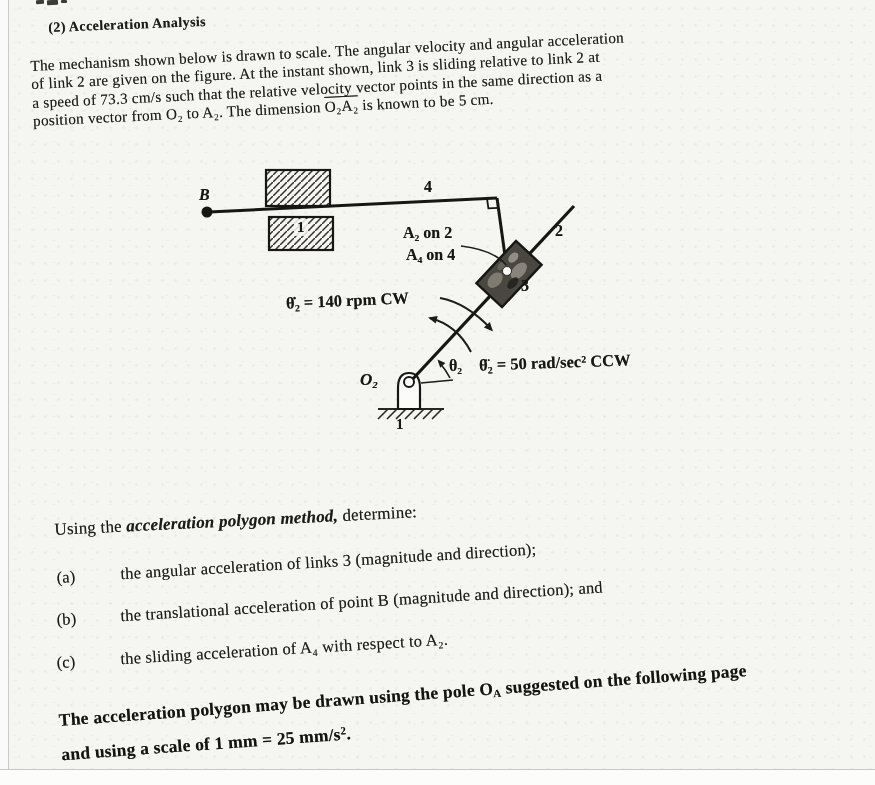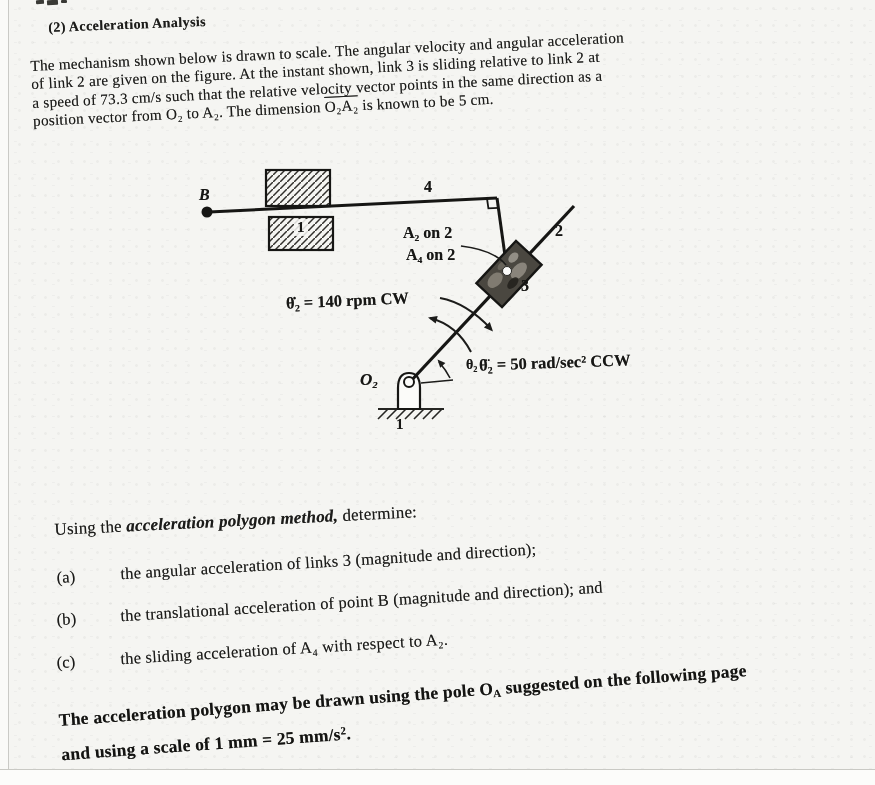--- a/index.html
+++ b/index.html
@@ -139,23 +139,23 @@
       <path d="M 461,246 Q 494,250 506,265" fill="none" stroke="#1c1c1a" stroke-width="1.6"></path>
     </svg>
 
     <div class="dlabel txt it" style="left:199px;top:186px;font-size:16px;">B</div>
     <div class="dlabel txt" style="left:424px;top:178px;font-size:16px;">4</div>
     <div class="dlabel txt" style="left:555px;top:222px;font-size:16px;">2</div>
     <div class="dlabel txt" style="left:521px;top:277px;font-size:16px;">3</div>
     <div class="dlabel txt" style="left:294px;top:219px;font-size:15px;background:rgba(247,247,245,0.85);padding:0 3px;">1</div>
     <div class="dlabel txt" style="left:396px;top:416px;font-size:15px;">1</div>
     <div class="dlabel txt" style="left:403px;top:224px;font-size:16px;">A₂ on 2</div>
-    <div class="dlabel txt" style="left:406px;top:246px;font-size:16px;">A₄ on 2</div>
+    <div class="dlabel txt" style="left:406px;top:246px;font-size:16px;">A₄ on 4</div>
     <div class="dlabel txt it" style="left:360px;top:370px;font-size:17px;font-style:italic;">O₂</div>
-    <div class="dlabel txt" style="left:466px;top:357px;font-size:14px;">θ₂</div>
+    <div class="dlabel txt" style="left:449px;top:357px;font-size:16px;">θ₂</div>
     <div class="dlabel txt" style="left:286px;top:291px;font-size:16.5px;transform:rotate(-2.5deg);">θ̇₂ = 140 rpm CW</div>
     <div class="dlabel txt" style="left:479px;top:353px;font-size:16.5px;transform:rotate(-2deg);">θ̈₂ = 50 rad/sec² CCW</div>
   </div>
 
   <div class="intro txt"><span>Using the </span><span class="em">acceleration polygon method,</span><span> determine:</span></div>
 
   <div class="q-row txt" style="top:568px;transform:rotate(-3.4deg);"><span class="q-label">(a)</span><span>the angular acceleration of links 3 (magnitude and direction);</span></div>
   <div class="q-row txt" style="top:610px;transform:rotate(-3.4deg);"><span class="q-label">(b)</span><span>the translational acceleration of point B (magnitude and direction); and</span></div>
   <div class="q-row txt" style="top:653px;transform:rotate(-3.4deg);"><span class="q-label">(c)</span><span>the sliding acceleration of A₄ with respect to A₂.</span></div>
 

